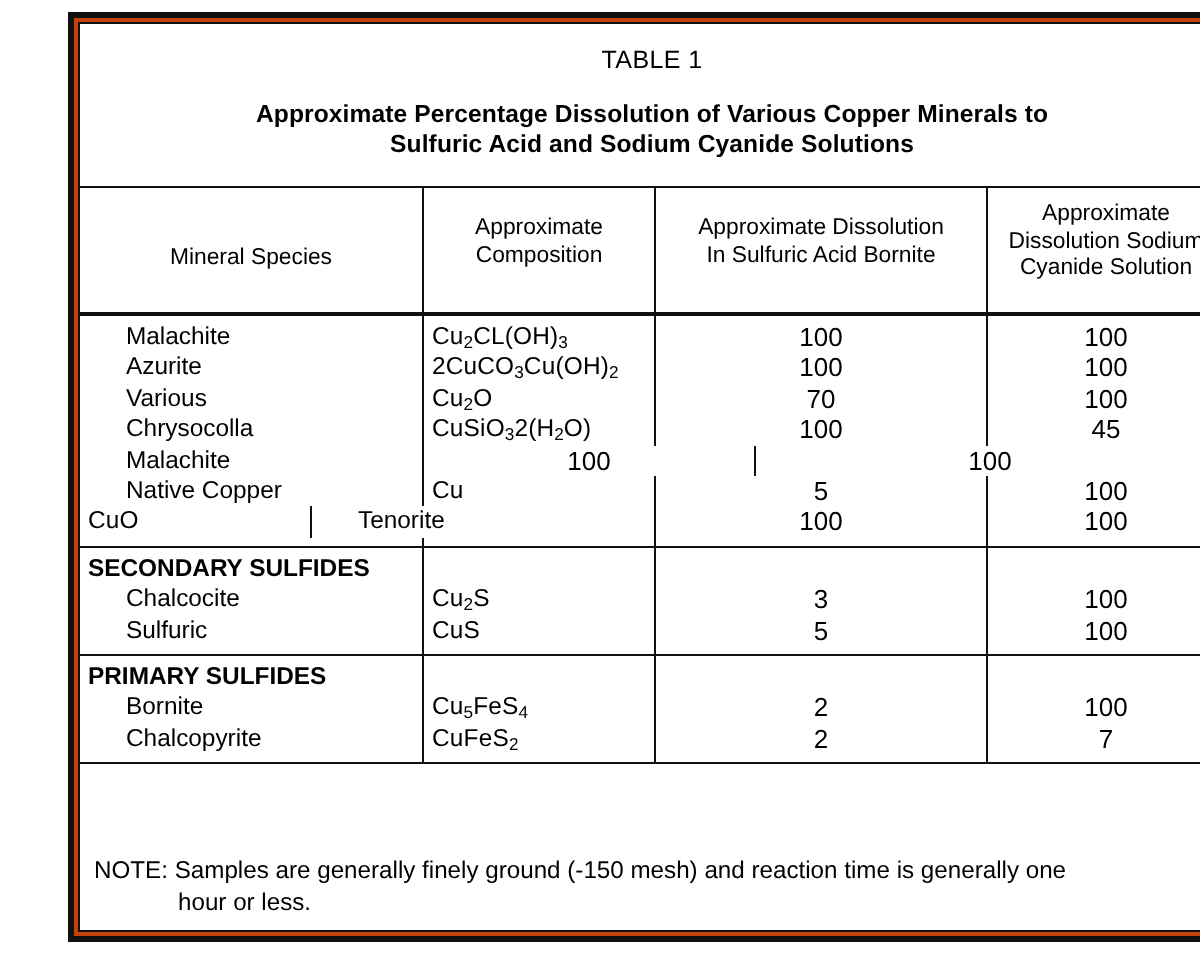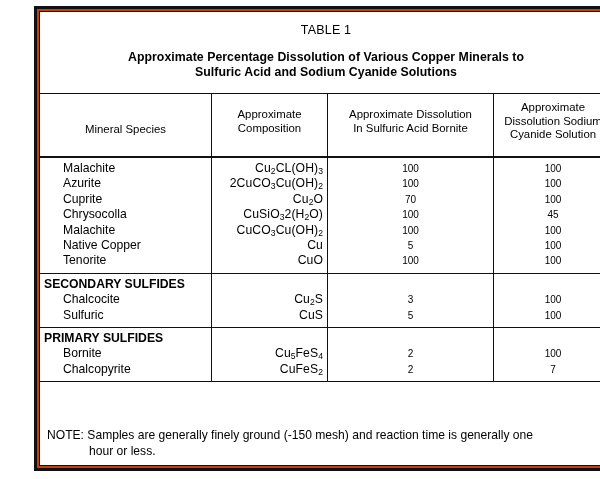--- a/index.html
+++ b/index.html
@@ -76,21 +76,21 @@
     width: 100%;
   }
   .cell {
     box-sizing: border-box;
     border-right: 1px solid #111;
     padding: 0 4px;
   }
   .cell:last-child { border-right: none; }
 
   .c-species { flex: 0 0 172px; }
-  .c-comp    { flex: 0 0 116px; text-align: right; }
+  .c-comp    { flex: 0 0 116px; text-align: left; }
   .c-acid    { flex: 0 0 166px; text-align: center; }
   .c-cyanide { flex: 1 1 auto;  text-align: center; }
 
   
   .header-row {
     border-bottom: 2px solid #111;
     flex: 0 0 auto;
   }
   .header-row .cell {
     font-size: 11.4px;
@@ -137,21 +137,21 @@
     font-size: 0;
   }
 
   .mineral-name { padding-left: 19px; }
   .formula { font-size: 12.2px; letter-spacing: .1px; }
   .formula sub {
     font-size: 8.6px;
     vertical-align: -2.2px;
     letter-spacing: 0;
   }
-  .value { font-size: 10px; }
+  .value { font-size: 13px; }
 
   
   .note {
     flex: 0 0 auto;
     padding: 5px 10px 6px 7px;
     font-size: 12.1px;
     line-height: 15px;
   }
   .note-label { }
   .note-body {
@@ -221,46 +221,45 @@
                 <div class="cell c-acid"><span class="value">100</span></div>
                 <div class="cell c-cyanide"><span class="value">100</span></div>
               </div>
               <div class="row data-row">
                 <div class="cell c-species"><span class="mineral-name">Azurite</span></div>
                 <div class="cell c-comp"><span class="formula">2CuCO<sub>3</sub>Cu(OH)<sub>2</sub></span></div>
                 <div class="cell c-acid"><span class="value">100</span></div>
                 <div class="cell c-cyanide"><span class="value">100</span></div>
               </div>
               <div class="row data-row">
-                <div class="cell c-species"><span class="mineral-name">Cuprite</span></div>
+                <div class="cell c-species"><span class="mineral-name">Various</span></div>
                 <div class="cell c-comp"><span class="formula">Cu<sub>2</sub>O</span></div>
                 <div class="cell c-acid"><span class="value">70</span></div>
                 <div class="cell c-cyanide"><span class="value">100</span></div>
               </div>
               <div class="row data-row">
                 <div class="cell c-species"><span class="mineral-name">Chrysocolla</span></div>
                 <div class="cell c-comp"><span class="formula">CuSiO<sub>3</sub>2(H<sub>2</sub>O)</span></div>
                 <div class="cell c-acid"><span class="value">100</span></div>
                 <div class="cell c-cyanide"><span class="value">45</span></div>
               </div>
               <div class="row data-row">
                 <div class="cell c-species"><span class="mineral-name">Malachite</span></div>
-                <div class="cell c-comp"><span class="formula">CuCO<sub>3</sub>Cu(OH)<sub>2</sub></span></div>
                 <div class="cell c-acid"><span class="value">100</span></div>
                 <div class="cell c-cyanide"><span class="value">100</span></div>
               </div>
               <div class="row data-row">
                 <div class="cell c-species"><span class="mineral-name">Native Copper</span></div>
                 <div class="cell c-comp"><span class="formula">Cu</span></div>
                 <div class="cell c-acid"><span class="value">5</span></div>
                 <div class="cell c-cyanide"><span class="value">100</span></div>
               </div>
               <div class="row data-row">
+                <div class="cell c-comp"><span class="formula">CuO</span></div>
                 <div class="cell c-species"><span class="mineral-name">Tenorite</span></div>
-                <div class="cell c-comp"><span class="formula">CuO</span></div>
                 <div class="cell c-acid"><span class="value">100</span></div>
                 <div class="cell c-cyanide"><span class="value">100</span></div>
               </div>
               <div class="row section-pad-bot">
                 <div class="cell c-species"></div>
                 <div class="cell c-comp"></div>
                 <div class="cell c-acid"></div>
                 <div class="cell c-cyanide"></div>
               </div>
             </div>

